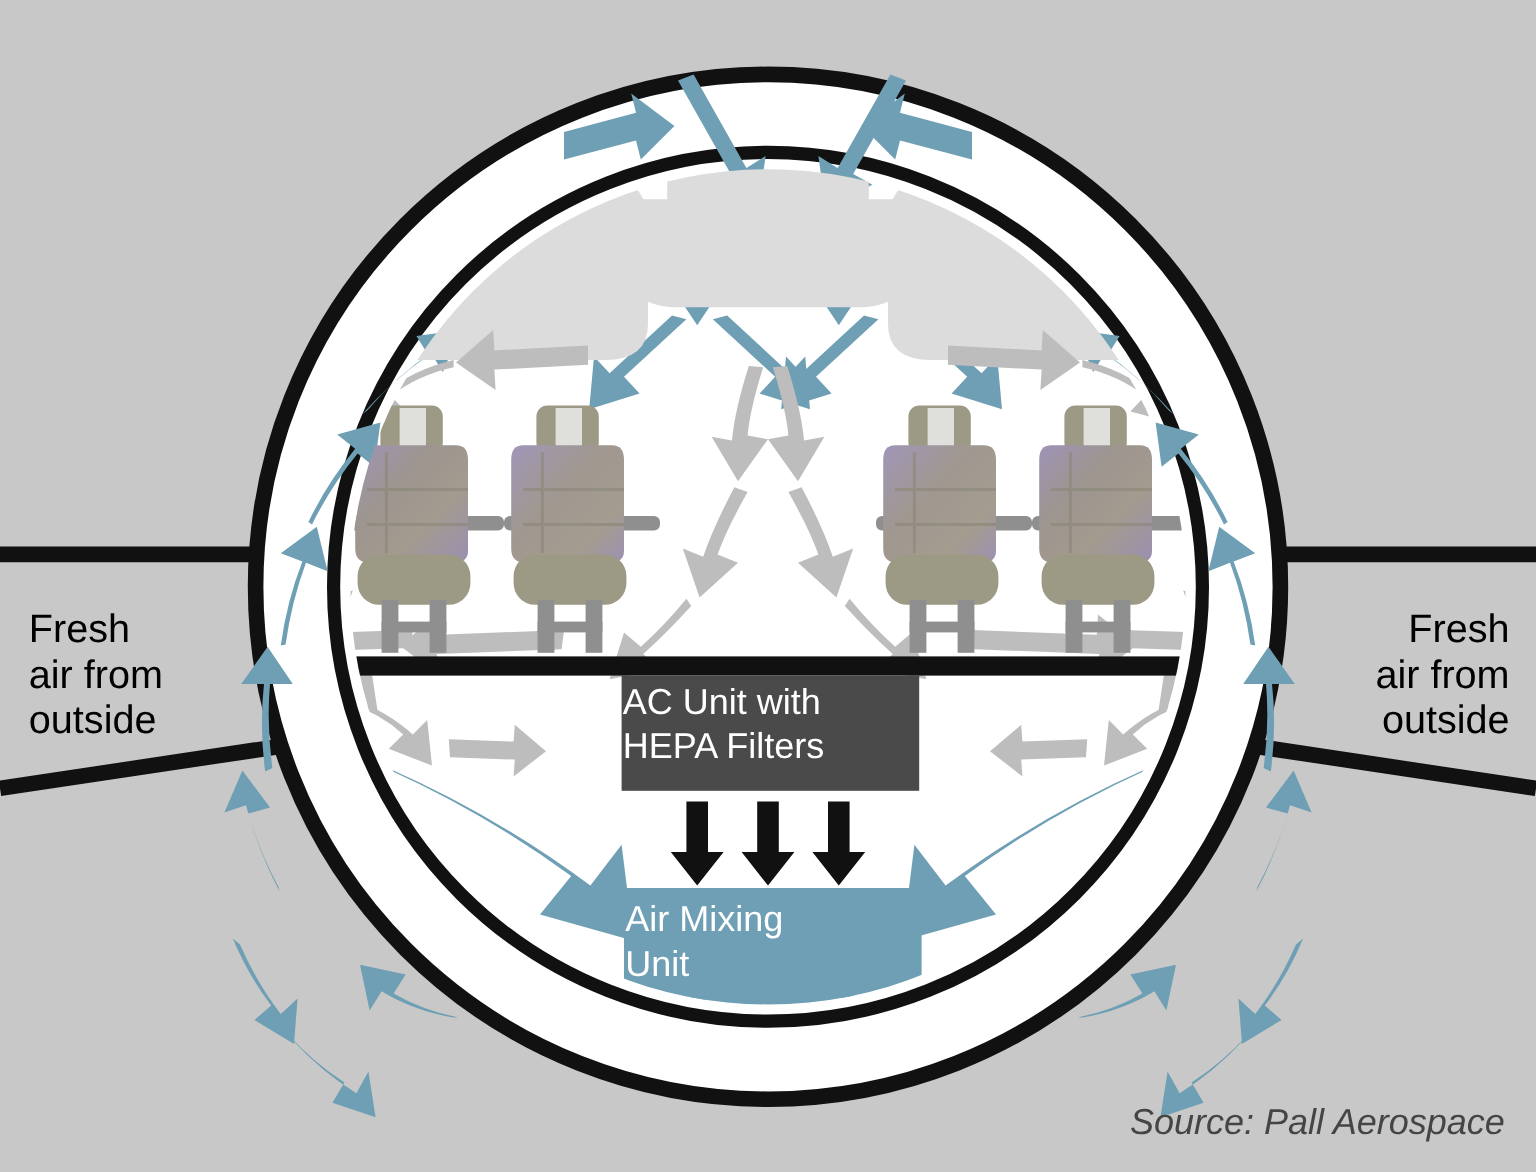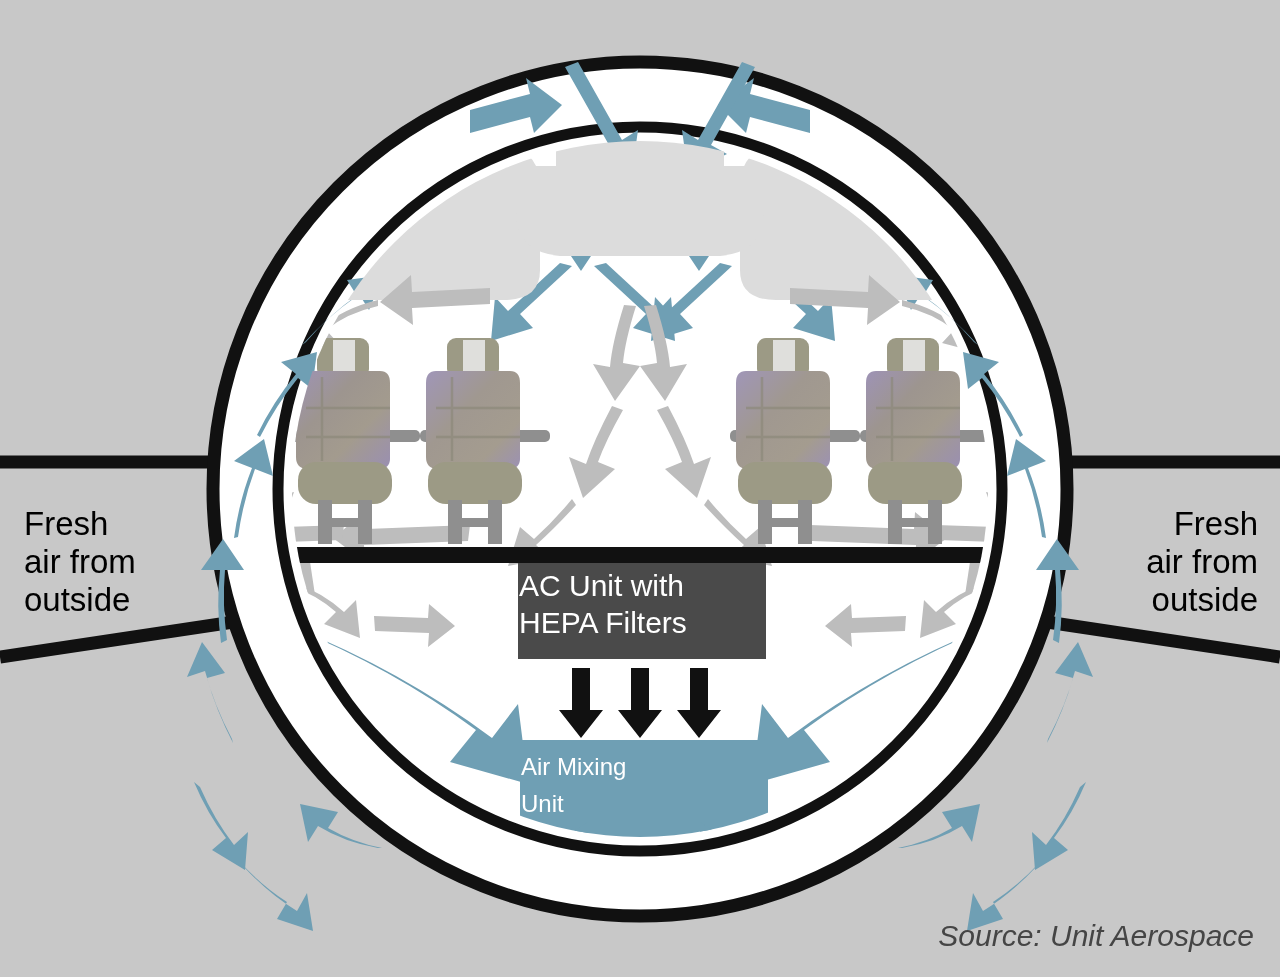--- a/index.html
+++ b/index.html
@@ -67,21 +67,21 @@
     left: 519px;
     top: 567px;
     width: 246px;
     font-size: 30px;
     line-height: 37px;
   }
   #label-air-mixing {
     left: 521px;
     top: 748px;
     width: 246px;
-    font-size: 24px;
+    font-size: 30px;
     line-height: 37px;
   }
 </style>
 </head>
 <body>
 
 <div id="stage">
 
   <svg id="diagram-svg" viewBox="0 0 1280 977" xmlns="http://www.w3.org/2000/svg">
     <defs>
@@ -294,15 +294,15 @@
   <div class="lbl" id="label-fresh-air-right">Fresh
 air from
 outside</div>
 
   <div class="boxlabel" id="label-ac-unit">AC Unit with
 HEPA Filters</div>
 
   <div class="boxlabel" id="label-air-mixing">Air Mixing
 Unit</div>
 
-  <div id="label-source">Source: Unit Aerospace</div>
+  <div id="label-source">Source: Pall Aerospace</div>
 
 </div>
 
 </body></html>

